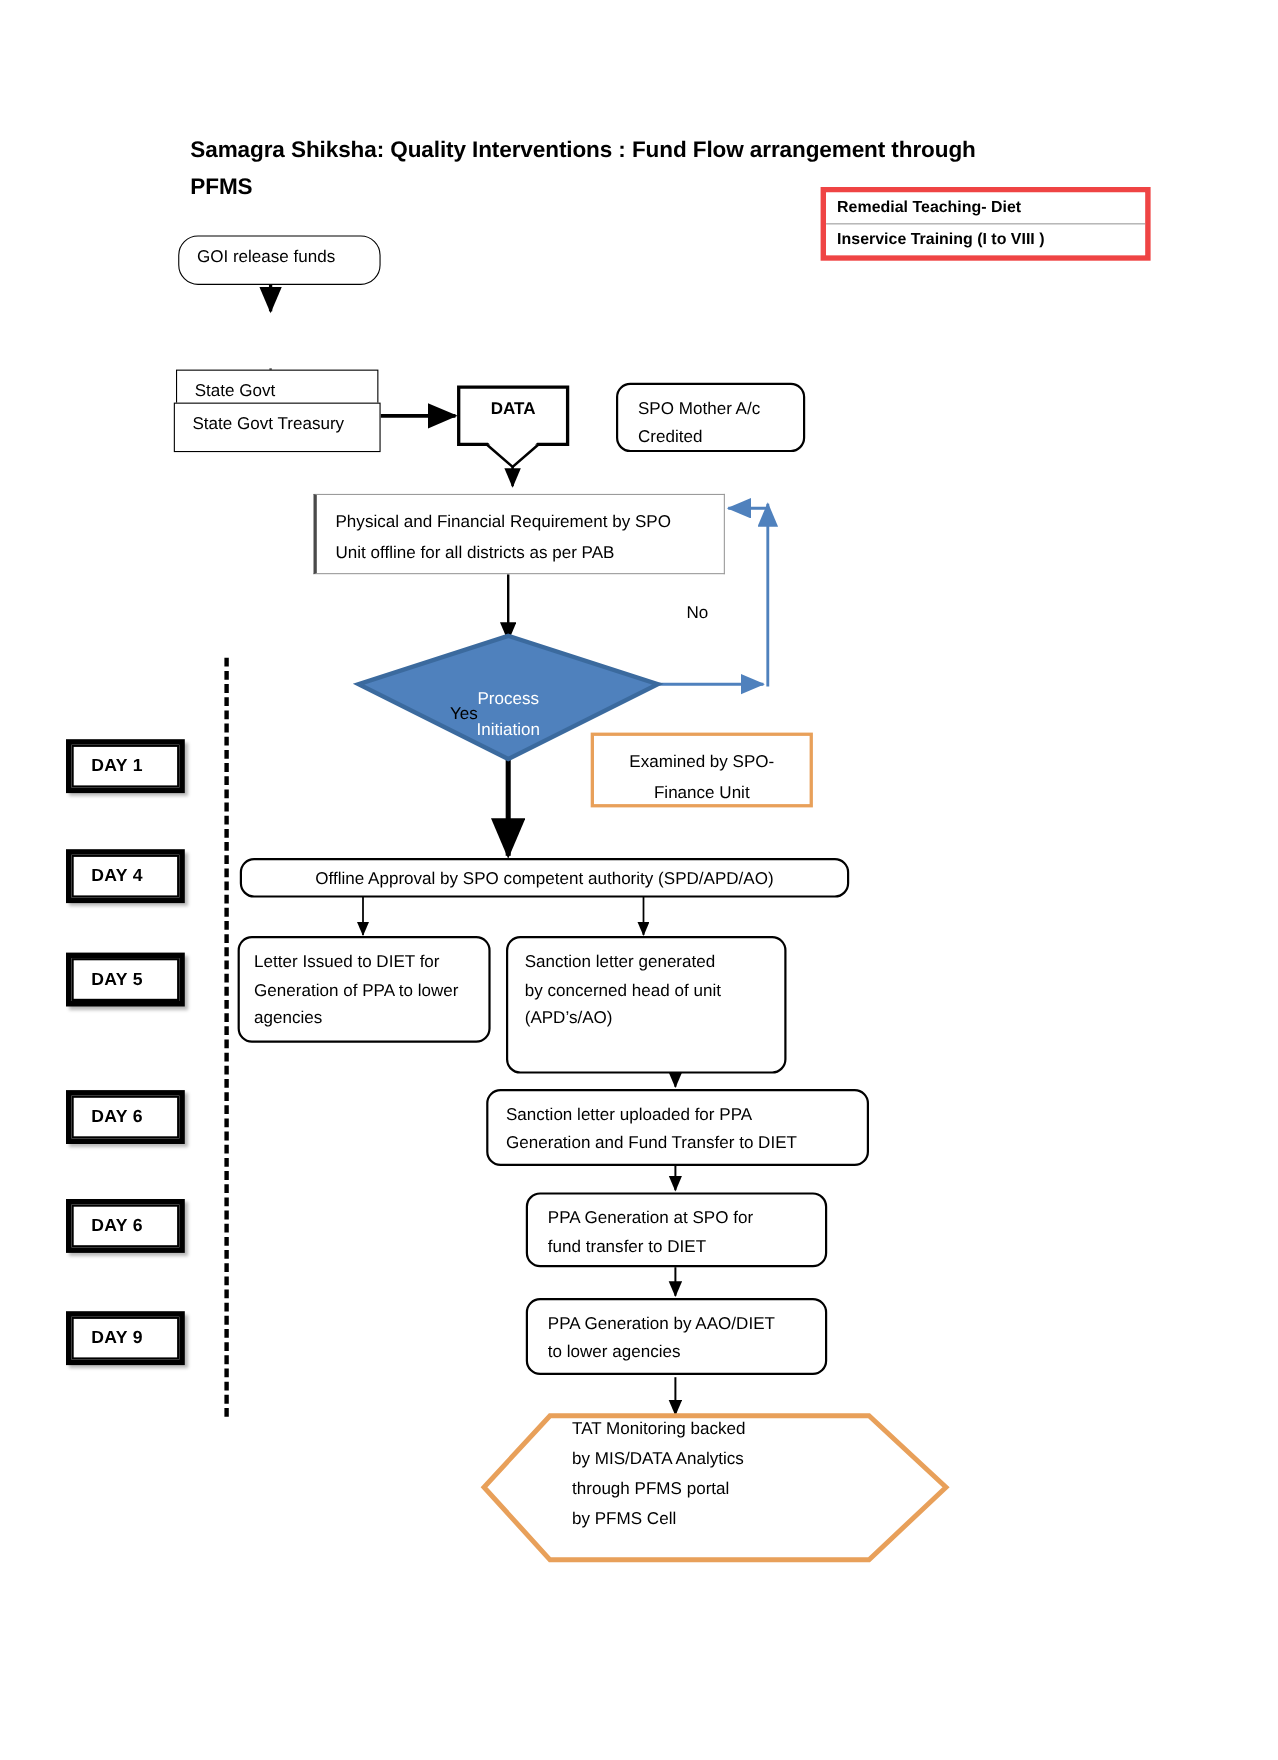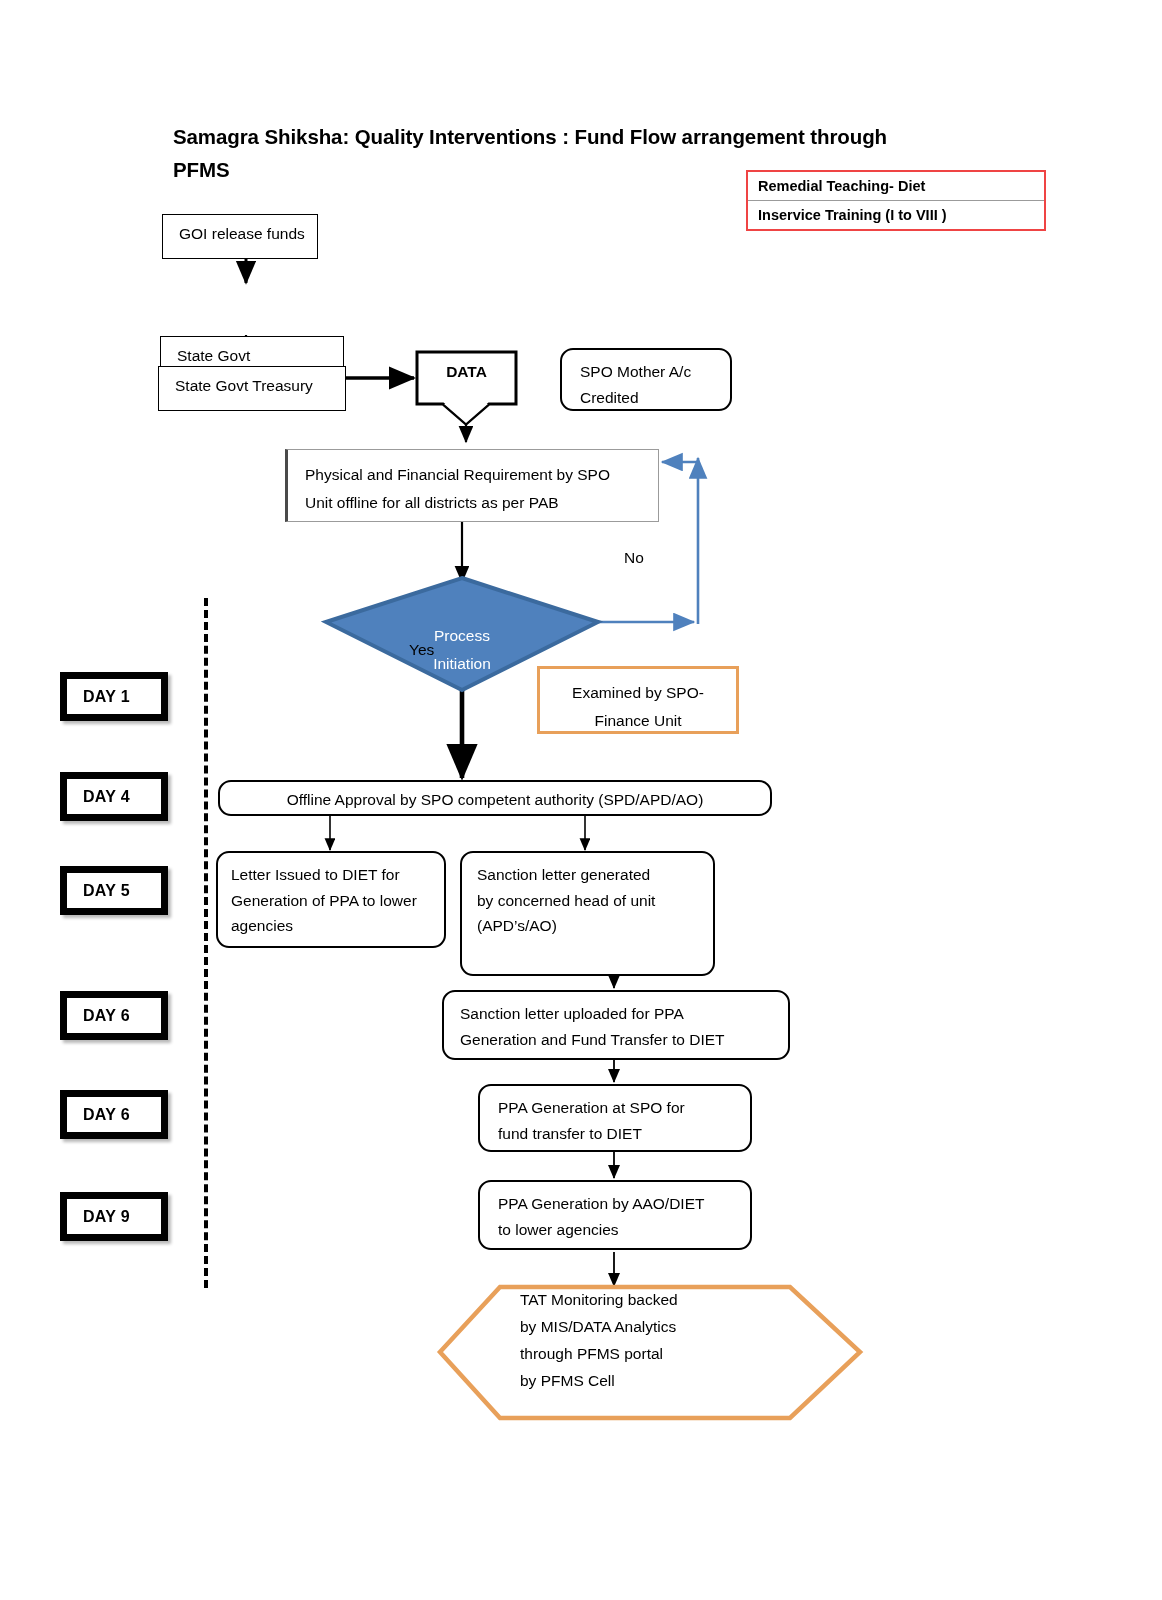--- a/index.html
+++ b/index.html
@@ -25,21 +25,21 @@
     left: 173px; top: 120px; width: 760px;
     font-size: 20.5px;
     font-weight: bold;
     line-height: 33px;
     letter-spacing: -0.1px;
   }
 
   
   #legend {
     left: 746px; top: 170px; width: 300px;
-    border: 2px solid #ef4444;
+    border: 5px solid #ef4444;
     background: #ffffff;
   }
   .legend-row {
     font-size: 14.5px;
     font-weight: bold;
     padding: 5px 0 5px 10px;
     line-height: 18px;
     background: #ffffff;
   }
   .legend-row + .legend-row { border-top: 1px solid #9b9b9b; }
@@ -216,21 +216,21 @@
       <path d="M462,578 L598,622 L462,690 L326,622 Z" fill="#4f81bd" stroke="#3b6a9e" stroke-width="4"></path>
     </g>
 
     <g>
       <path d="M500,1287 L790,1287 L860,1352 L790,1418 L500,1418 L440,1352 Z" fill="#ffffff" stroke="#e8a05a" stroke-width="4.5" stroke-linejoin="miter"></path>
     </g>
   </svg>
 
   <div class="abs" id="timeline" style="left:204px; top:598px; height:690px;"></div>
 
-  <div class="abs rect" style="left:162px; top:214px; width:156px; height:45px;">
+  <div class="abs rect" style="left:162px; top:214px; width:184px; height:45px;border-radius:18px;">
     <span>GOI release funds</span>
   </div>
 
   <div class="abs rect" style="left:160px; top:288px; width:184px; height:47px;margin-top:48px;">
     <span>State Govt</span>
   </div>
 
   <div class="abs rect" style="left:158px; top:366px; width:188px; height:45px;">
     <span>State Govt Treasury</span>
   </div>

